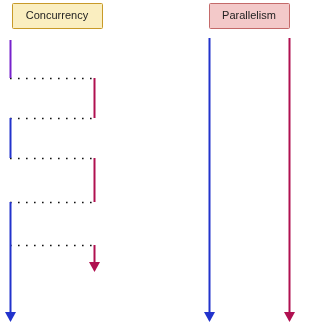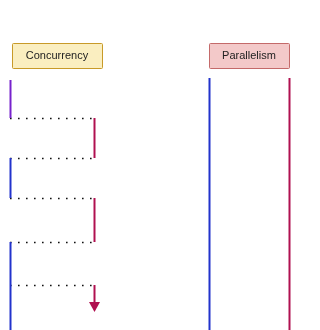--- a/index.html
+++ b/index.html
@@ -10,21 +10,20 @@
   body {
     width: 297px;
     height: 330px;
     font-family: "Liberation Sans", sans-serif;
     overflow: hidden;
   }
   #diagram-root {
     position: relative;
     width: 297px;
     height: 274px;
-    margin-top: 40px;
   }
   svg.canvas {
     position: absolute;
     top: 0;
     left: 0;
     width: 297px;
     height: 330px;
     display: block;
   }
   .label-text {

